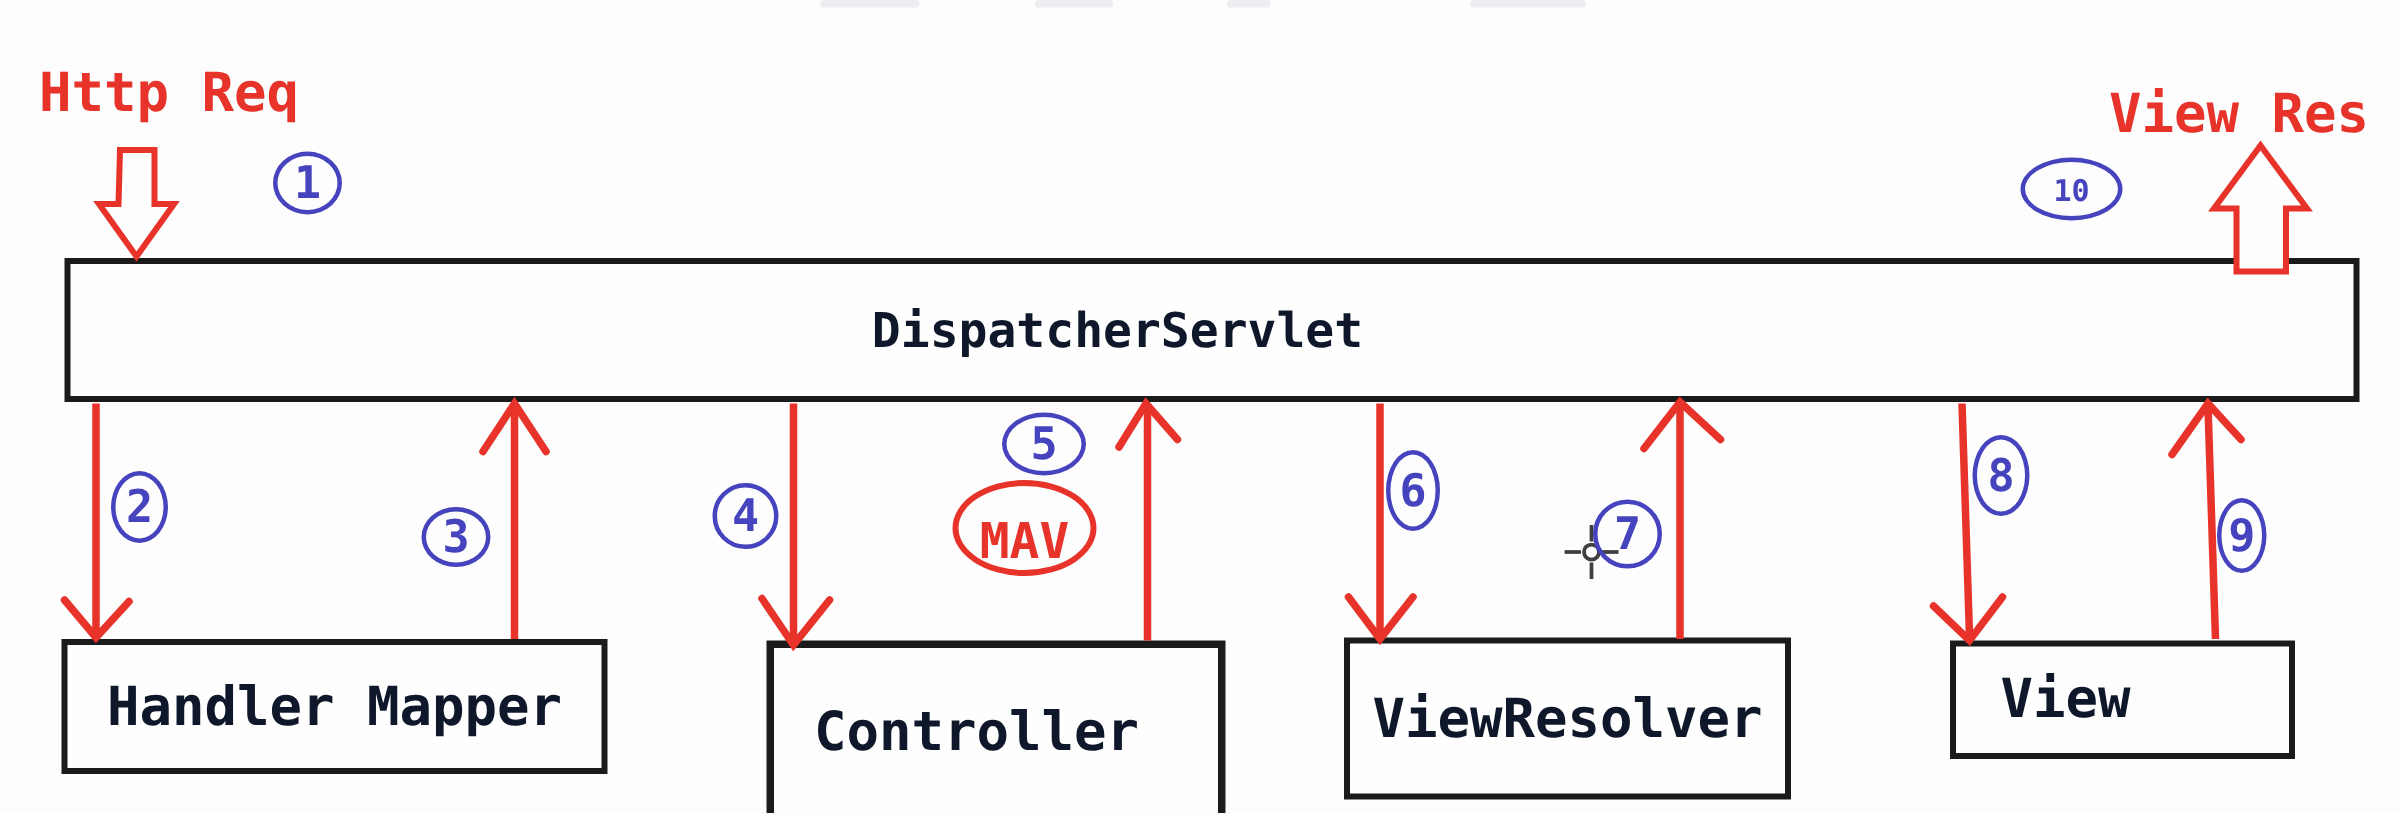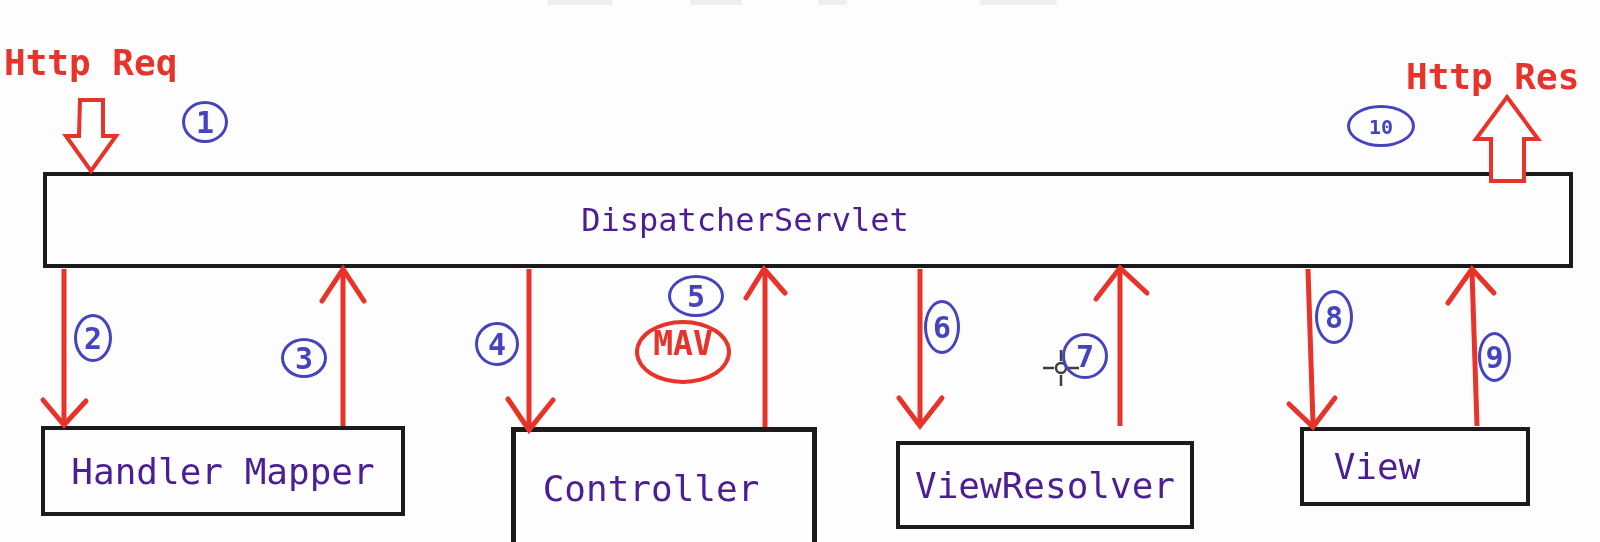--- a/index.html
+++ b/index.html
@@ -13,37 +13,37 @@
   .stage{
     position:relative;width:1600px;height:542px;background:var(--background);
     font-family:"DejaVu Sans Mono", monospace;
   }
   .artifact{position:absolute;top:0;height:5px;background:#eeeef2;border-radius:2px;}
   .box{
     position:absolute;border:4px solid var(--border);background:#fefefe;
     display:flex;align-items:center;justify-content:center;
   }
   .box-label{
-    font-weight:normal;color:#4c1d95;font-size:36px;white-space:nowrap;
+    font-weight:bold;color:#0f172a;font-size:36px;white-space:nowrap;
   }
   .dispatcher .box-label{font-size:32px;}
   .red-label{
     position:absolute;color:var(--red);font-weight:bold;font-size:36px;
     white-space:nowrap;line-height:1;
   }
   .step{
     position:absolute;border:3px solid var(--blue);border-radius:50%;
     display:flex;align-items:center;justify-content:center;
     color:var(--blue);font-weight:bold;font-size:30px;line-height:1;
     background:transparent;
   }
   .step span{transform:translateY(1px);}
   .mav{
     position:absolute;border:4px solid var(--red);border-radius:50%;
-    display:flex;align-items:flex-start;justify-content:center;
+    display:flex;align-items:flex-end;justify-content:center;
     color:var(--red);font-weight:bold;font-size:33px;
   }
   svg.overlay{position:absolute;left:0;top:0;pointer-events:none;}
   .aline{stroke:var(--red);stroke-width:5;fill:none;stroke-linecap:butt;}
   .ahead{stroke:var(--red);stroke-width:5;fill:none;stroke-linejoin:miter;stroke-linecap:round;}
   .block{fill:#fefefe;stroke:var(--red);stroke-width:4;stroke-linejoin:miter;}
   .cursor-stroke{stroke:#3f3f3f;stroke-width:2.5;fill:none;}
 </style>
 </head>
 <body>
@@ -60,30 +60,30 @@
   </div>
 
   <div class="box" style="left:41px;top:426px;width:364px;height:90px">
     <span class="box-label">Handler Mapper</span>
   </div>
 
   <div class="box" style="left:511px;top:427px;width:306px;height:122px;border-width:5px;padding-right:26px">
     <span class="box-label">Controller</span>
   </div>
 
-  <div class="box" style="left:896px;top:441px;width:298px;height:88px">
+  <div class="box" style="left:896px;top:425px;width:298px;height:108px">
     <span class="box-label">ViewResolver</span>
   </div>
 
   <div class="box" style="left:1300px;top:427px;width:230px;height:79px;padding-right:76px">
     <span class="box-label">View</span>
   </div>
 
-  <div class="red-label" style="left:4px;top:45px">Http Req</div>
-  <div class="red-label" style="left:1406px;top:59px">Http Res</div>
+  <div class="red-label" style="left:26px;top:45px">Http Req</div>
+  <div class="red-label" style="left:1406px;top:59px">View Res</div>
 
   <div class="mav" style="left:635px;top:320px;width:96px;height:64px">
     <span>MAV</span>
   </div>
 
   <svg class="overlay" width="1600" height="542" viewBox="0 0 1600 542">
 
     <polygon class="block" points="80,100 103,100 103,136 116,136 91,171 66,136 79,136"></polygon>
 
     <g>

